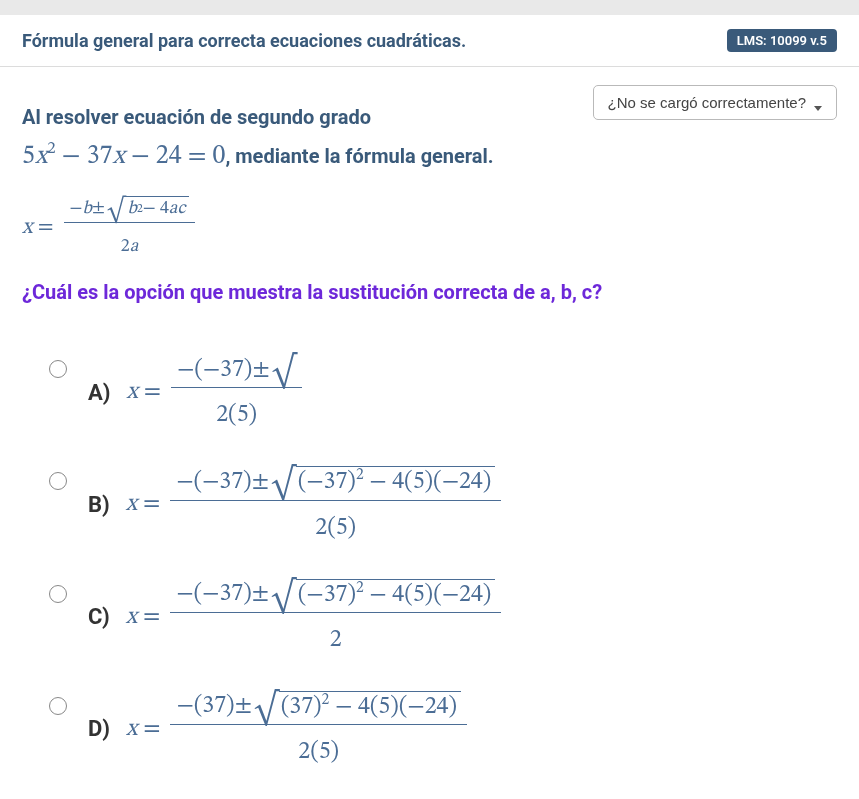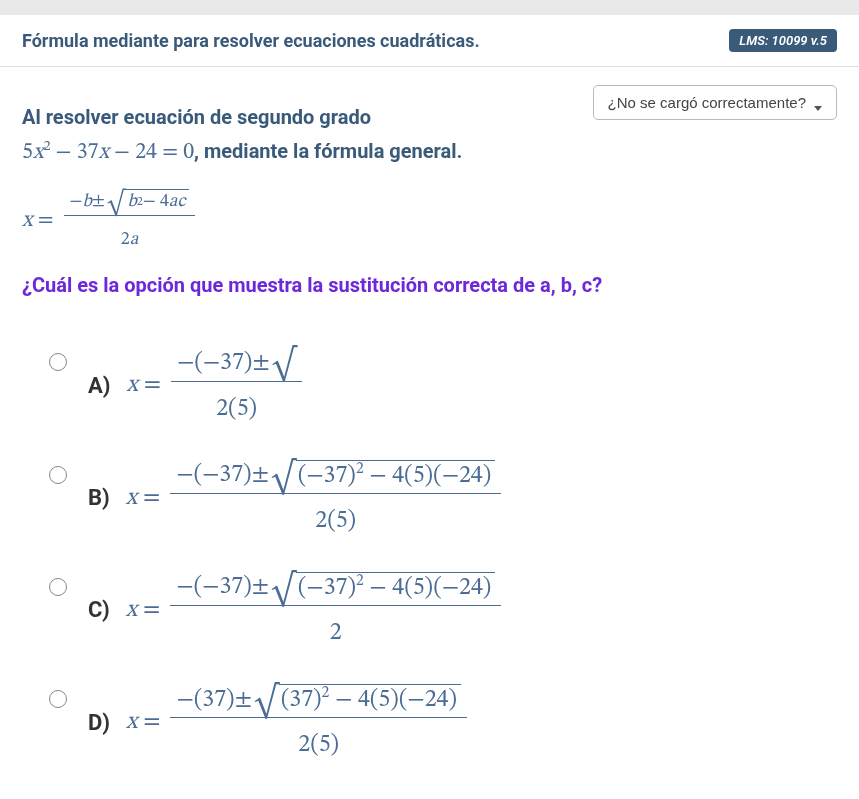--- a/index.html
+++ b/index.html
@@ -28,21 +28,20 @@
     font-size: 18px;
   }
   .lms-badge {
     background: #3a5a7a;
     color: #fff;
     font-size: 13px;
     font-weight: 600;
     padding: 4px 10px;
     border-radius: 4px;
     white-space: nowrap;
-    font-style: italic;
   }
   .content {
     background: #fff;
     padding: 18px 22px 40px 22px;
     position: relative;
   }
   .load-btn-wrap {
     float: right;
     margin-left: 16px;
   }
@@ -68,21 +67,21 @@
   .problem-text {
     color: #3a5a7a;
     font-weight: 700;
     font-size: 20px;
     line-height: 1.7;
     margin-top: 15px;
   }
   .problem-text .math {
     font-family: "Cambria Math", "STIX Two Math", "Latin Modern Math", Georgia, serif;
     font-weight: 400;
-    font-size: 22px;
+    font-size: 26px;
     color: #4b6d95;
   }
   .formula-block {
     margin: 18px 0 22px 0;
   }
   .question-line {
     color: #6d28d9;
     font-weight: 700;
     font-size: 20px;
     margin-bottom: 50px;
@@ -167,21 +166,21 @@
     background: #f0f0f0;
     border-top: 1px solid #dcdcdc;
   }
 </style>
 </head>
 <body>
 
 <div class="topbar"></div>
 
 <div class="header">
-  <div class="header-title">Fórmula mediante para resolver ecuaciones cuadráticas.</div>
+  <div class="header-title">Fórmula general para correcta ecuaciones cuadráticas.</div>
   <div class="lms-badge">LMS: 10099 v.5</div>
 </div>
 
 <div class="content">
 
   <div class="load-btn-wrap">
     <button class="load-btn">
       <span>¿No se cargó correctamente?</span>
       <span class="caret-down"></span>
     </button>

